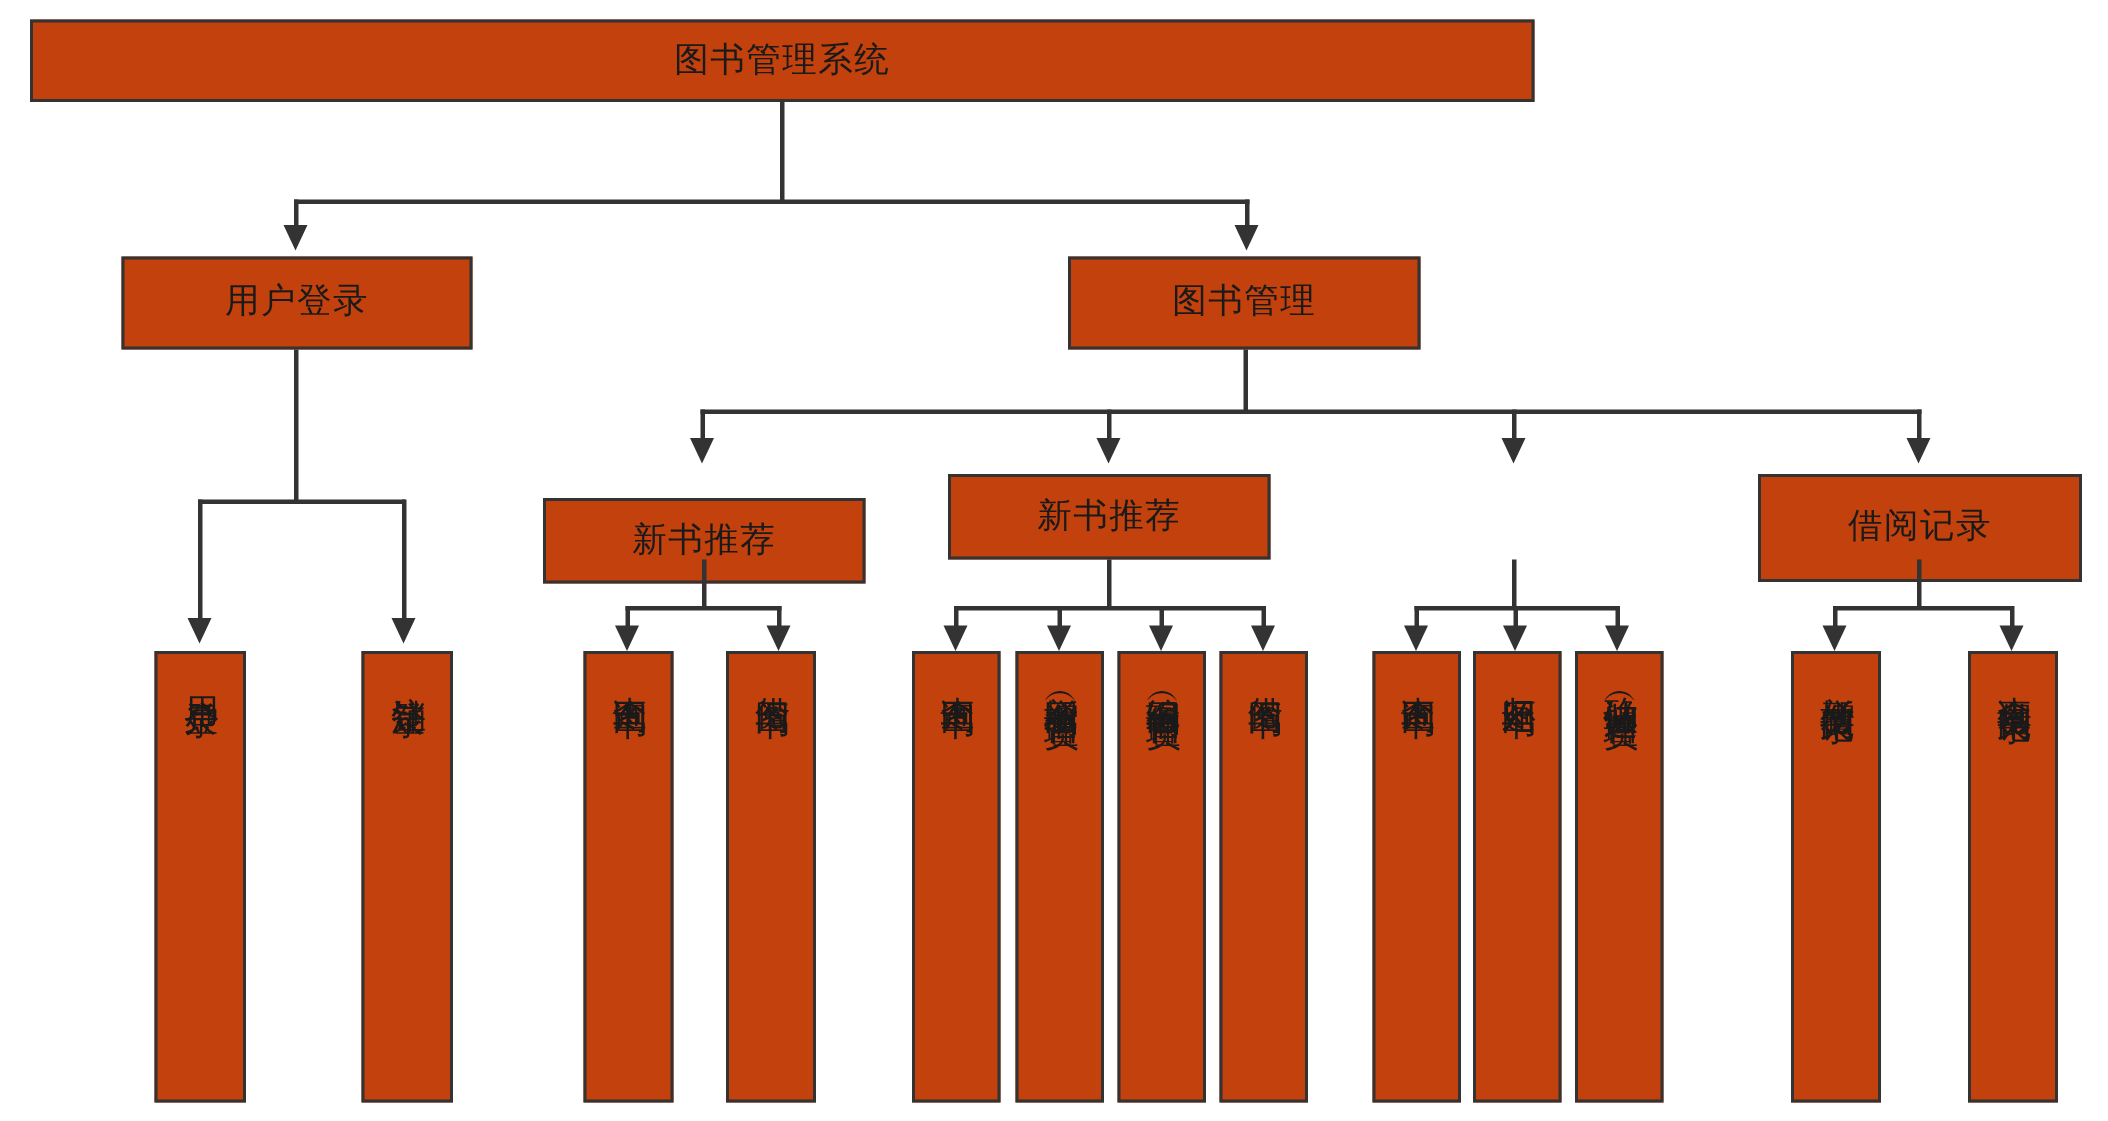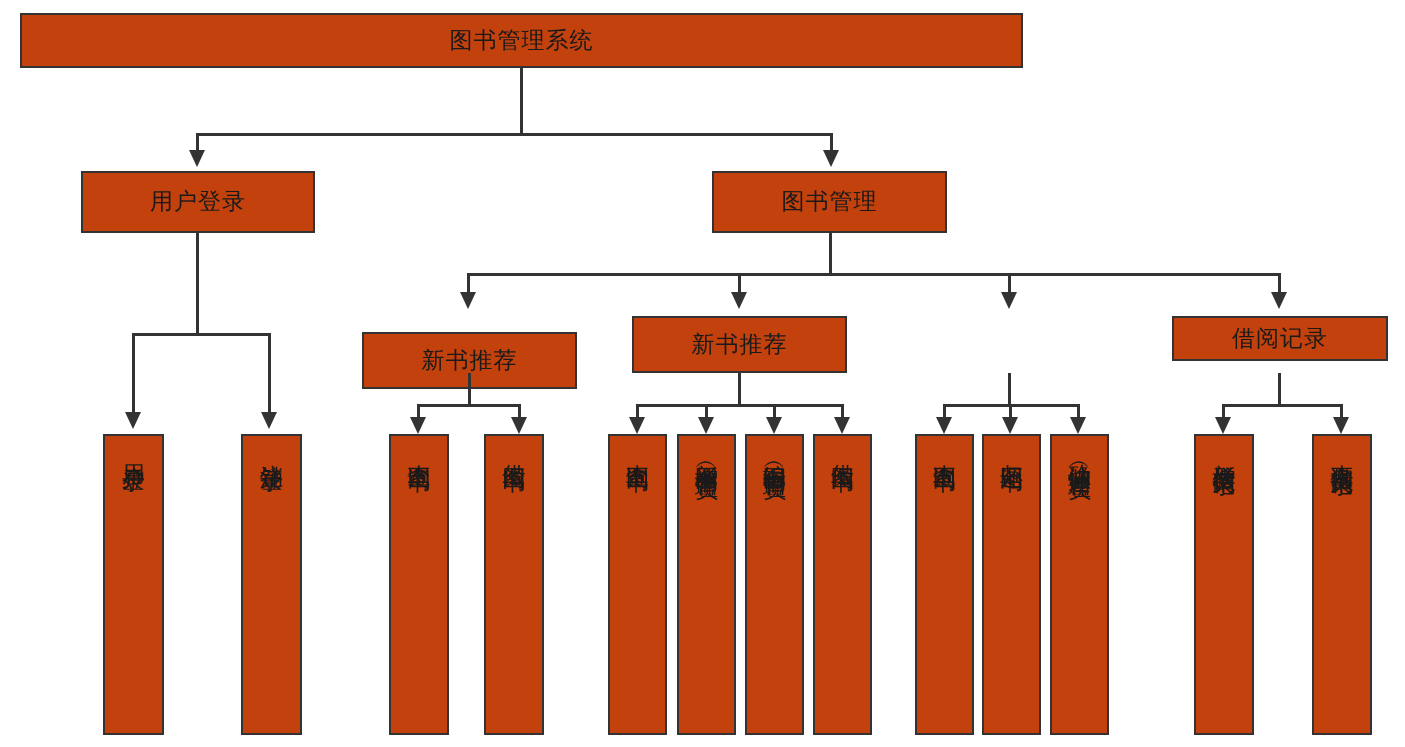--- a/index.html
+++ b/index.html
@@ -121,21 +121,21 @@
   <div class="arrow" style="left:1001px; top:292px;"></div>
   <div class="edge vline" style="left:1278px; top:273px; width:3px; height:22px;"></div>
   <div class="arrow" style="left:1271px; top:292px;"></div>
 
   <div class="node h" style="left:362px; top:332px; width:215px; height:57px;">
     <span class="lbl">新书推荐</span>
   </div>
   <div class="node h" style="left:632px; top:316px; width:215px; height:57px;">
     <span class="lbl">新书推荐</span>
   </div>
-  <div class="node h" style="left:1172px; top:316px; width:216px; height:45px;">
+  <div class="node h" style="left:1172px; top:316px; width:216px; height:72px;">
     <span class="lbl">借阅记录</span>
   </div>
 
   <div class="edge vline" style="left:468px; top:373px; width:3px; height:33px;"></div>
   <div class="edge hline" style="left:417px; top:404px; width:104px; height:3px;"></div>
   <div class="edge vline" style="left:417px; top:404px; width:3px; height:16px;"></div>
   <div class="arrow" style="left:410px; top:417px;"></div>
   <div class="edge vline" style="left:518px; top:404px; width:3px; height:16px;"></div>
   <div class="arrow" style="left:511px; top:417px;"></div>
 

